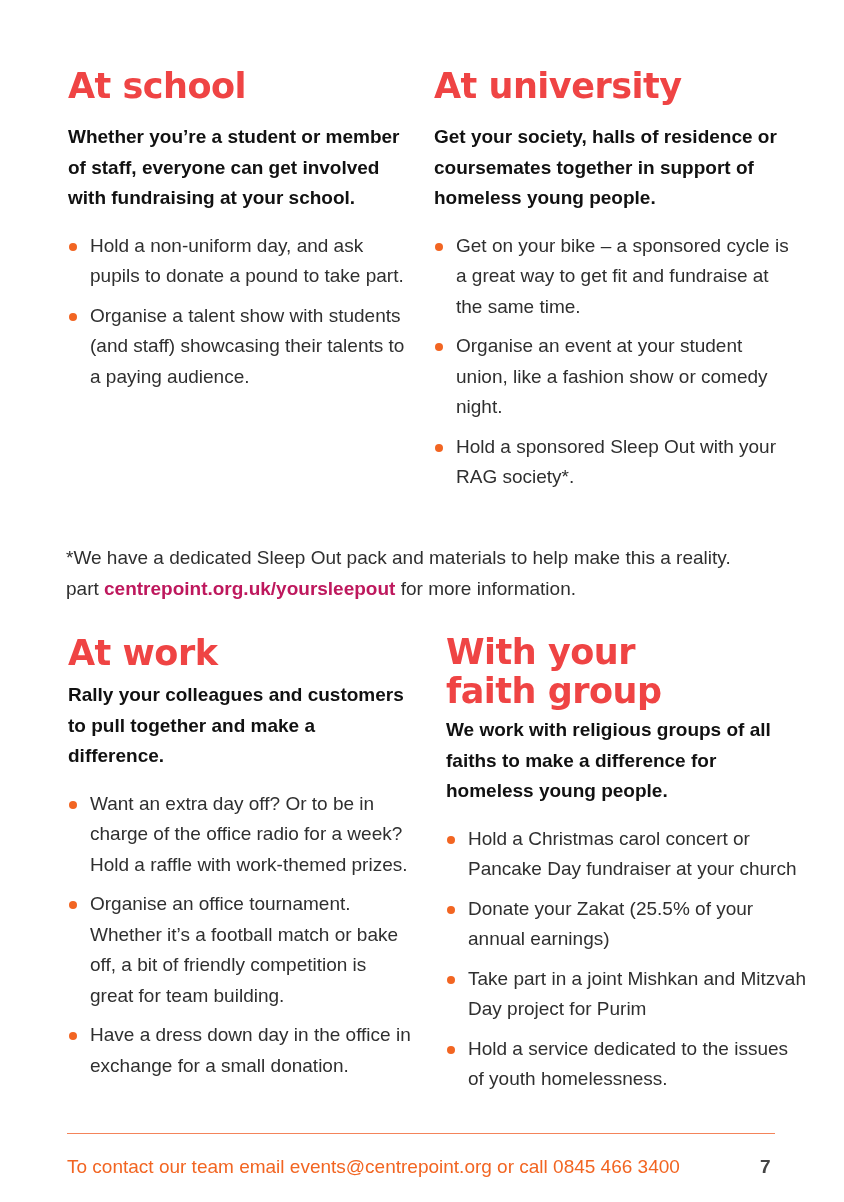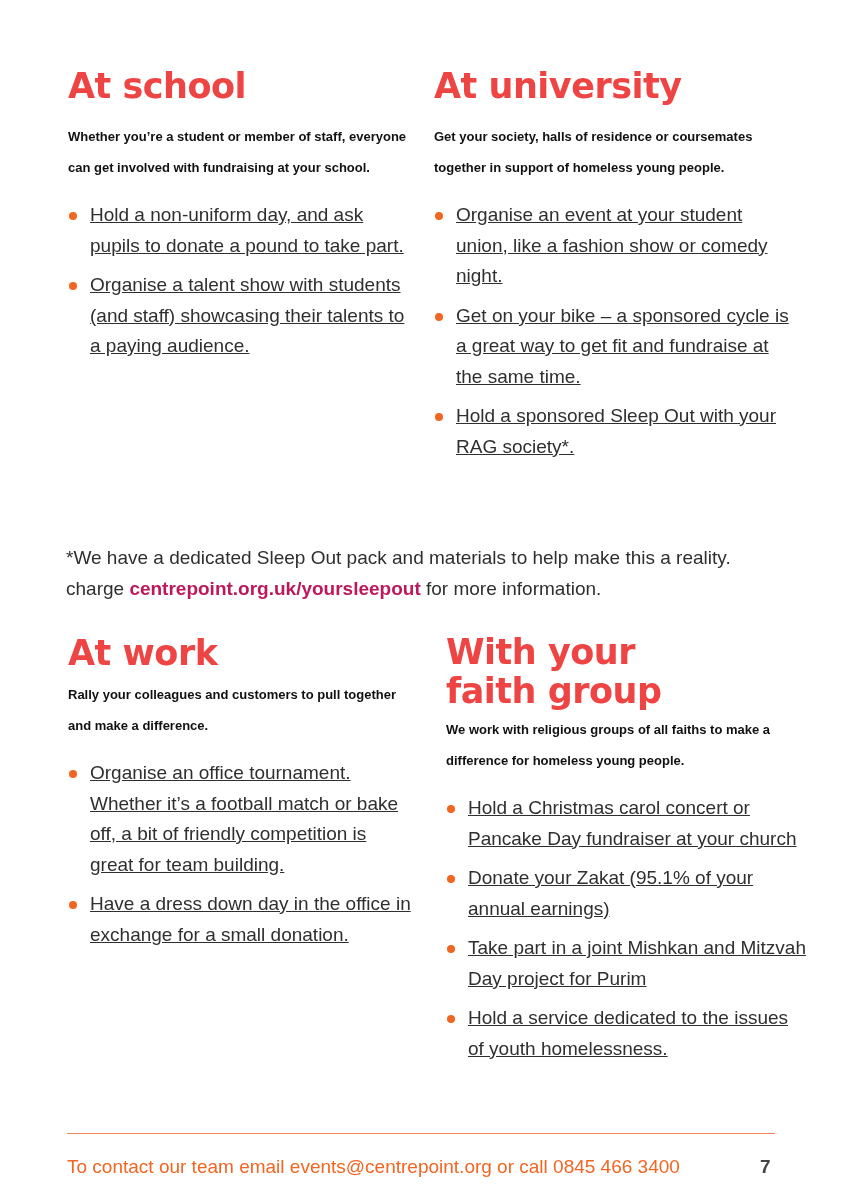--- a/index.html
+++ b/index.html
@@ -24,36 +24,35 @@
       font-family: "DejaVu Sans", "Liberation Sans", sans-serif;
       font-weight: bold;
       font-size: 35px;
       line-height: 40px;
       letter-spacing: -0.5px;
     }
     .intro {
       margin: 0;
       font-weight: bold;
       color: #111111;
-      font-size: 13px;
+      font-size: 19px;
       line-height: 30.5px;
     }
     ul.bullets {
       list-style: none;
       margin: 0;
       padding: 0;
     }
     ul.bullets li {
       position: relative;
       padding-left: 22px;
       font-size: 19px;
       line-height: 30.5px;
       color: #2f2f2f;
       margin-bottom: 9px;
-      text-decoration: underline;
     }
     ul.bullets li .dot {
       position: absolute;
       left: 1px;
       top: 12px;
       width: 8px;
       height: 8px;
       border-radius: 50%;
       background: #f26522;
     }
@@ -123,49 +122,50 @@
   <ul class="bullets">
     <li><span class="dot"></span><span>Hold a non-uniform day, and ask pupils to donate a pound to take part.</span></li>
     <li><span class="dot"></span><span>Organise a talent show with students (and staff) showcasing their talents to a paying audience.</span></li>
   </ul>
 </div>
 
 <div class="section" id="sec-university">
   <h2>At university</h2>
   <p class="intro">Get your society, halls of residence or coursemates together in support of homeless young people.</p>
   <ul class="bullets">
+    <li><span class="dot"></span><span>Get on your bike – a sponsored cycle is a great way to get fit and fundraise at the same time.</span></li>
     <li><span class="dot"></span><span>Organise an event at your student union, like a fashion show or comedy night.</span></li>
-    <li><span class="dot"></span><span>Get on your bike – a sponsored cycle is a great way to get fit and fundraise at the same time.</span></li>
     <li><span class="dot"></span><span>Hold a sponsored Sleep Out with your RAG society*.</span></li>
   </ul>
 </div>
 
 <div id="footnote">
   <div>*We have a dedicated Sleep Out pack and materials to help make this a reality.</div>
-  <div><span>charge </span><span class="link">centrepoint.org.uk/yoursleepout</span><span> for more information.</span></div>
+  <div><span>part </span><span class="link">centrepoint.org.uk/yoursleepout</span><span> for more information.</span></div>
 </div>
 
 <div class="section" id="sec-work">
   <h2>At work</h2>
   <p class="intro">Rally your colleagues and customers to pull together and make a difference.</p>
   <ul class="bullets">
+    <li><span class="dot"></span><span>Want an extra day off? Or to be in charge of the office radio for a week? Hold a raffle with work-themed prizes.</span></li>
     <li><span class="dot"></span><span>Organise an office tournament. Whether it’s a football match or bake off, a bit of friendly competition is great for team building.</span></li>
     <li><span class="dot"></span><span>Have a dress down day in the office in exchange for a small donation.</span></li>
   </ul>
 </div>
 
 <div class="section" id="sec-faith">
   <h2>
     <span>With your</span><br>
     <span>faith group</span>
   </h2>
   <p class="intro">We work with religious groups of all faiths to make a difference for homeless young people.</p>
   <ul class="bullets">
     <li><span class="dot"></span><span>Hold a Christmas carol concert or Pancake Day fundraiser at your church</span></li>
-    <li><span class="dot"></span><span>Donate your Zakat (95.1% of your annual earnings)</span></li>
+    <li><span class="dot"></span><span>Donate your Zakat (25.5% of your annual earnings)</span></li>
     <li><span class="dot"></span><span>Take part in a joint Mishkan and Mitzvah Day project for Purim</span></li>
     <li><span class="dot"></span><span>Hold a service dedicated to the issues of youth homelessness.</span></li>
   </ul>
 </div>
 
 <div id="footer-rule"></div>
 <div id="footer-contact">To contact our team email events@centrepoint.org or call 0845 466 3400</div>
 <div id="page-number">7</div>
 
 </body></html>

